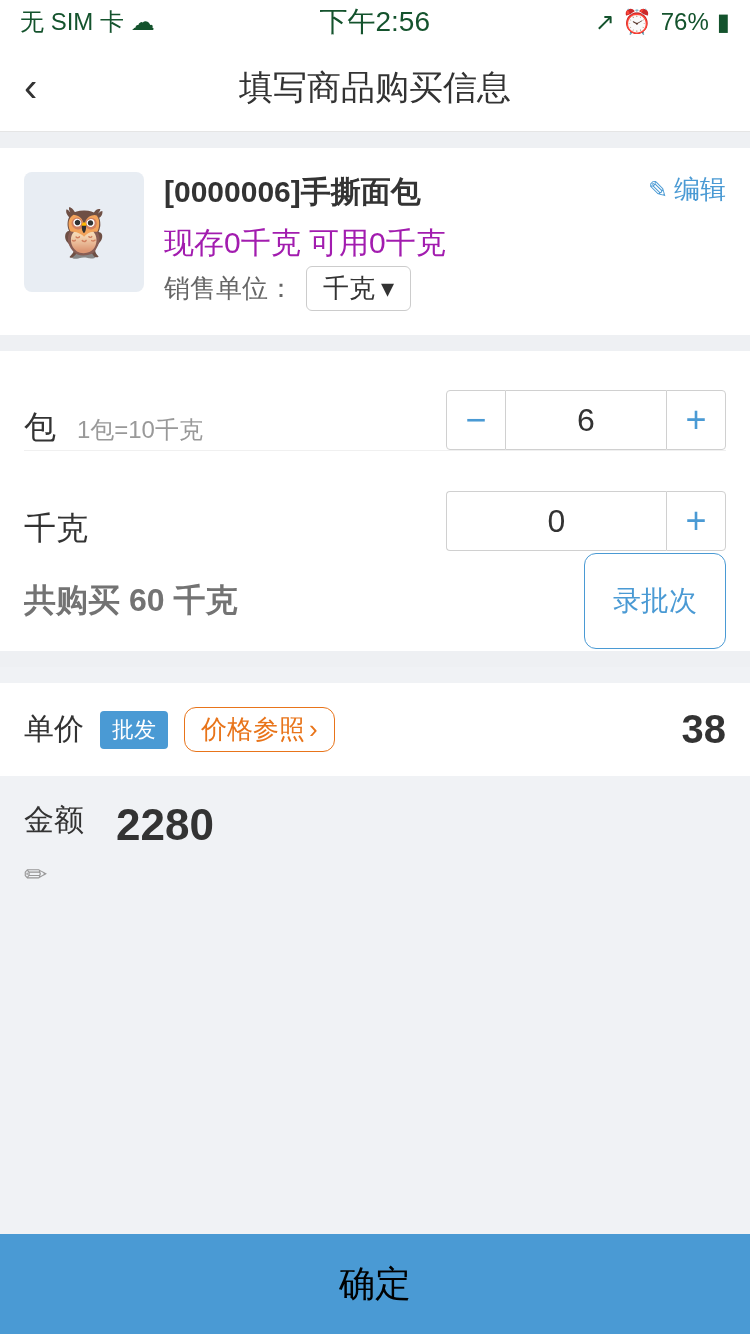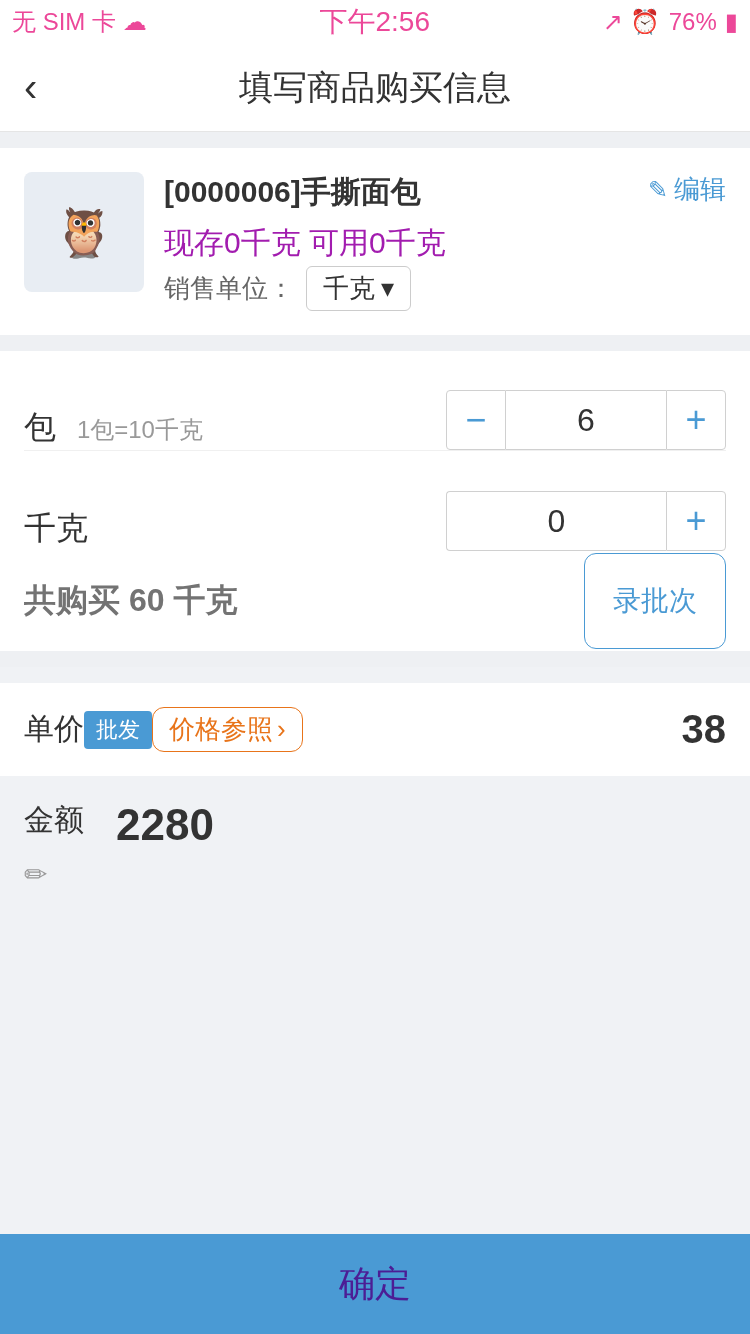--- a/index.html
+++ b/index.html
@@ -14,23 +14,23 @@
     }
 
     
     .status-bar {
       width: 750px;
       height: 44px;
       background: #fff;
       display: flex;
       align-items: center;
       justify-content: space-between;
-      padding: 0 12px;
+      padding: 0 20px;
       font-size: 24px;
-      color: #ec4899;
+      color: #14532d;
     }
     .status-bar-left { display: flex; align-items: center; gap: 10px; }
     .status-bar-center { font-size: 28px; font-weight: 500; }
     .status-bar-right { display: flex; align-items: center; gap: 8px; font-size: 24px; }
 
     
     .nav-bar {
       width: 750px;
       height: 88px;
       background: #fff;
@@ -197,21 +197,21 @@
 
     
     .price-section {
       background: #fff;
       padding: 24px 24px;
       margin-top: 16px;
     }
     .price-row {
       display: flex;
       align-items: center;
-      gap: 0;
+      gap: 16px;
       margin-bottom: 0;
     }
     .price-label { font-size: 30px; color: #333; }
     .price-tag {
       background: #4a9ad4;
       color: #fff;
       font-size: 22px;
       padding: 4px 12px;
       border-radius: 4px;
     }
@@ -264,21 +264,21 @@
     }
 
     
     .confirm-btn {
       position: fixed;
       bottom: 0;
       left: 0;
       width: 750px;
       height: 100px;
       background: #4a9ad4;
-      color: #4c1d95;
+      color: #000000;
       font-size: 36px;
       font-weight: 500;
       display: flex;
       align-items: center;
       justify-content: center;
       cursor: pointer;
       border: none;
     }
   </style>
 </head>

